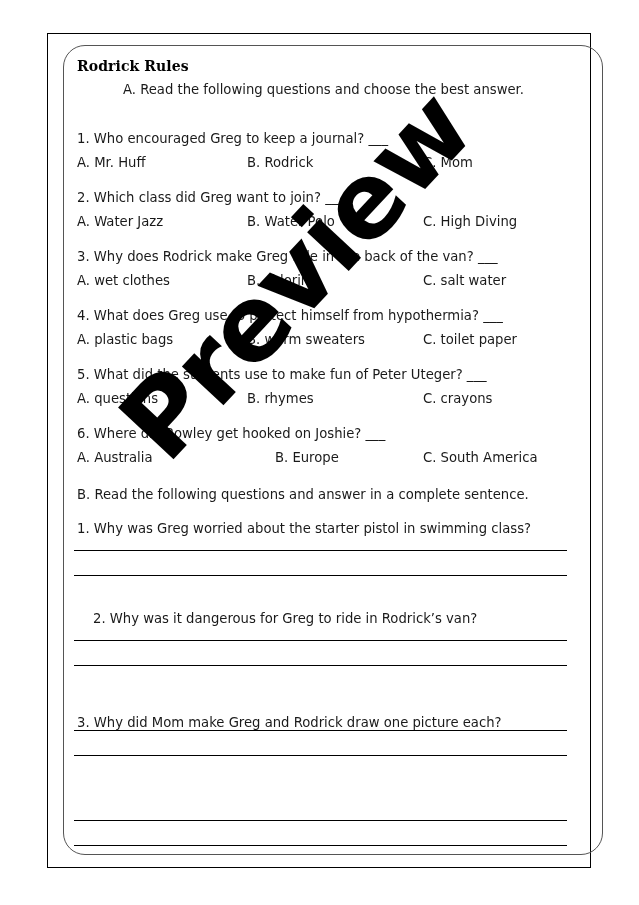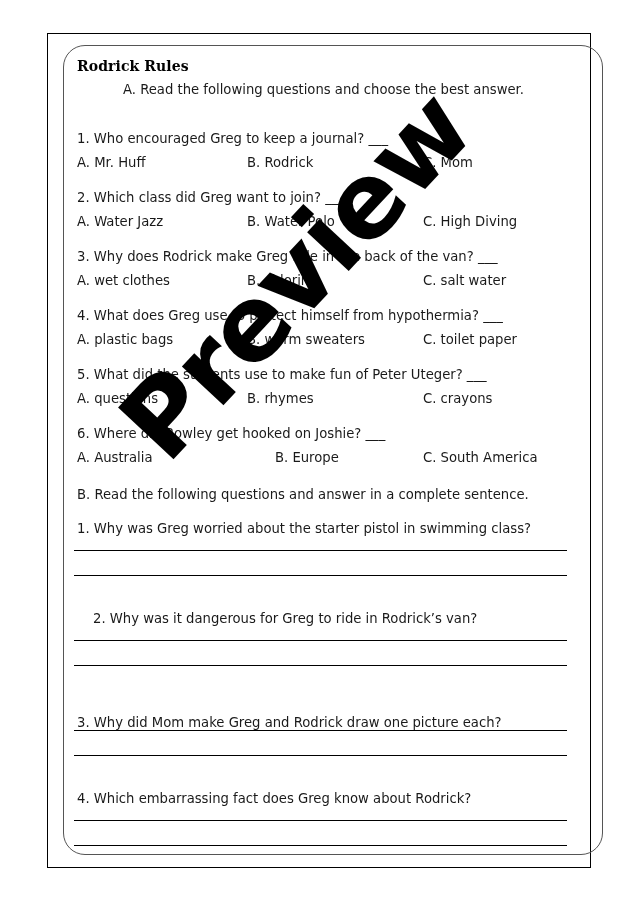--- a/index.html
+++ b/index.html
@@ -164,21 +164,20 @@
   <div class="rule" style="top:530px;"></div>
 
   <div class="line-text q-text" style="top:567px;margin-left:16px;">2. Why was it dangerous for Greg to ride in Rodrick’s van?</div>
   <div class="rule" style="top:595px;"></div>
   <div class="rule" style="top:620px;"></div>
 
   <div class="line-text q-text" style="top:671px;">3. Why did Mom make Greg and Rodrick draw one picture each?</div>
   <div class="rule" style="top:685px;"></div>
   <div class="rule" style="top:710px;"></div>
 
-  <div class="line-text q-text" style="top:747px;">4. Which embarrassing fact does Greg know about Rodrick?</div>
   <div class="rule" style="top:775px;"></div>
   <div class="rule" style="top:800px;"></div>
 
 </div>
 
 <div class="watermark">
   <div class="watermark-text">Preview</div>
 </div>
 
 </body></html>

